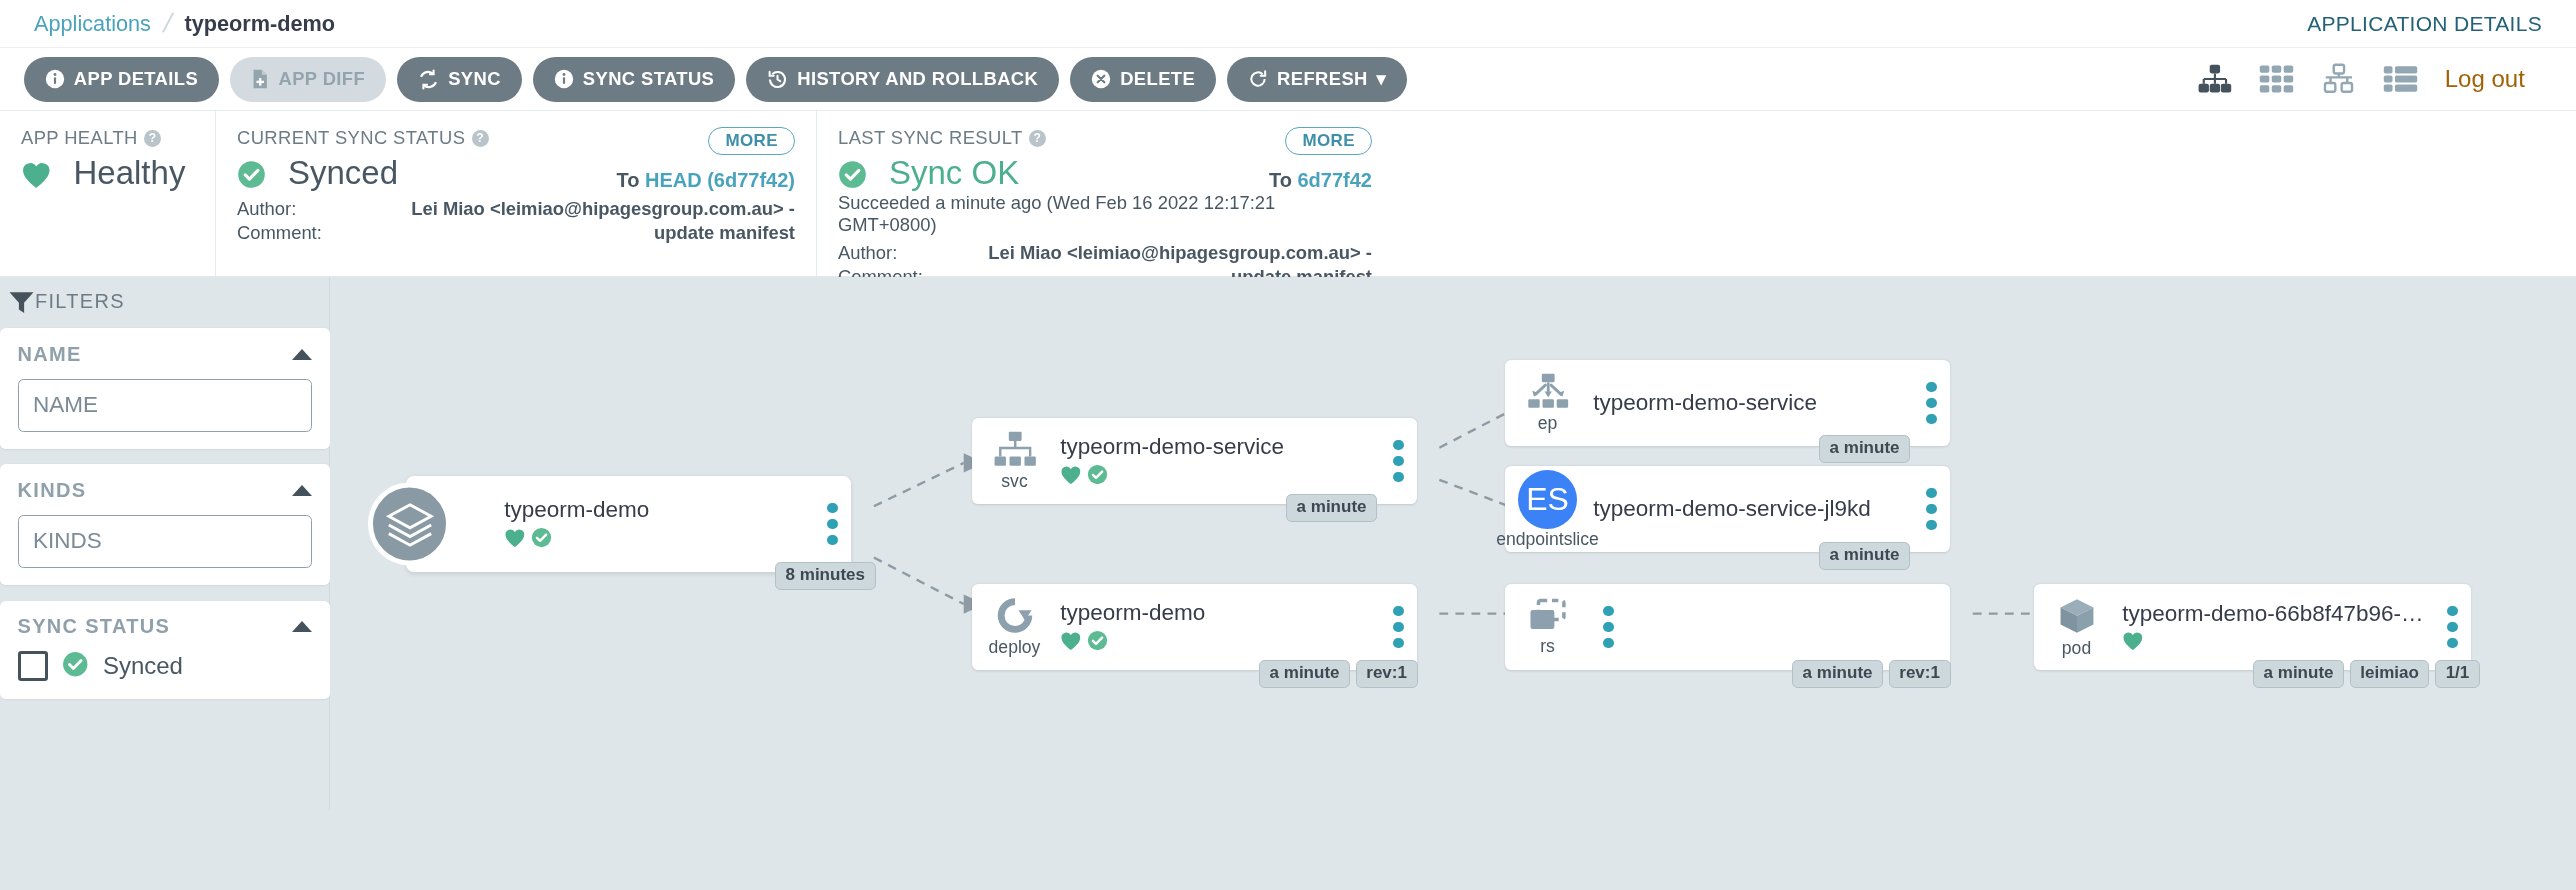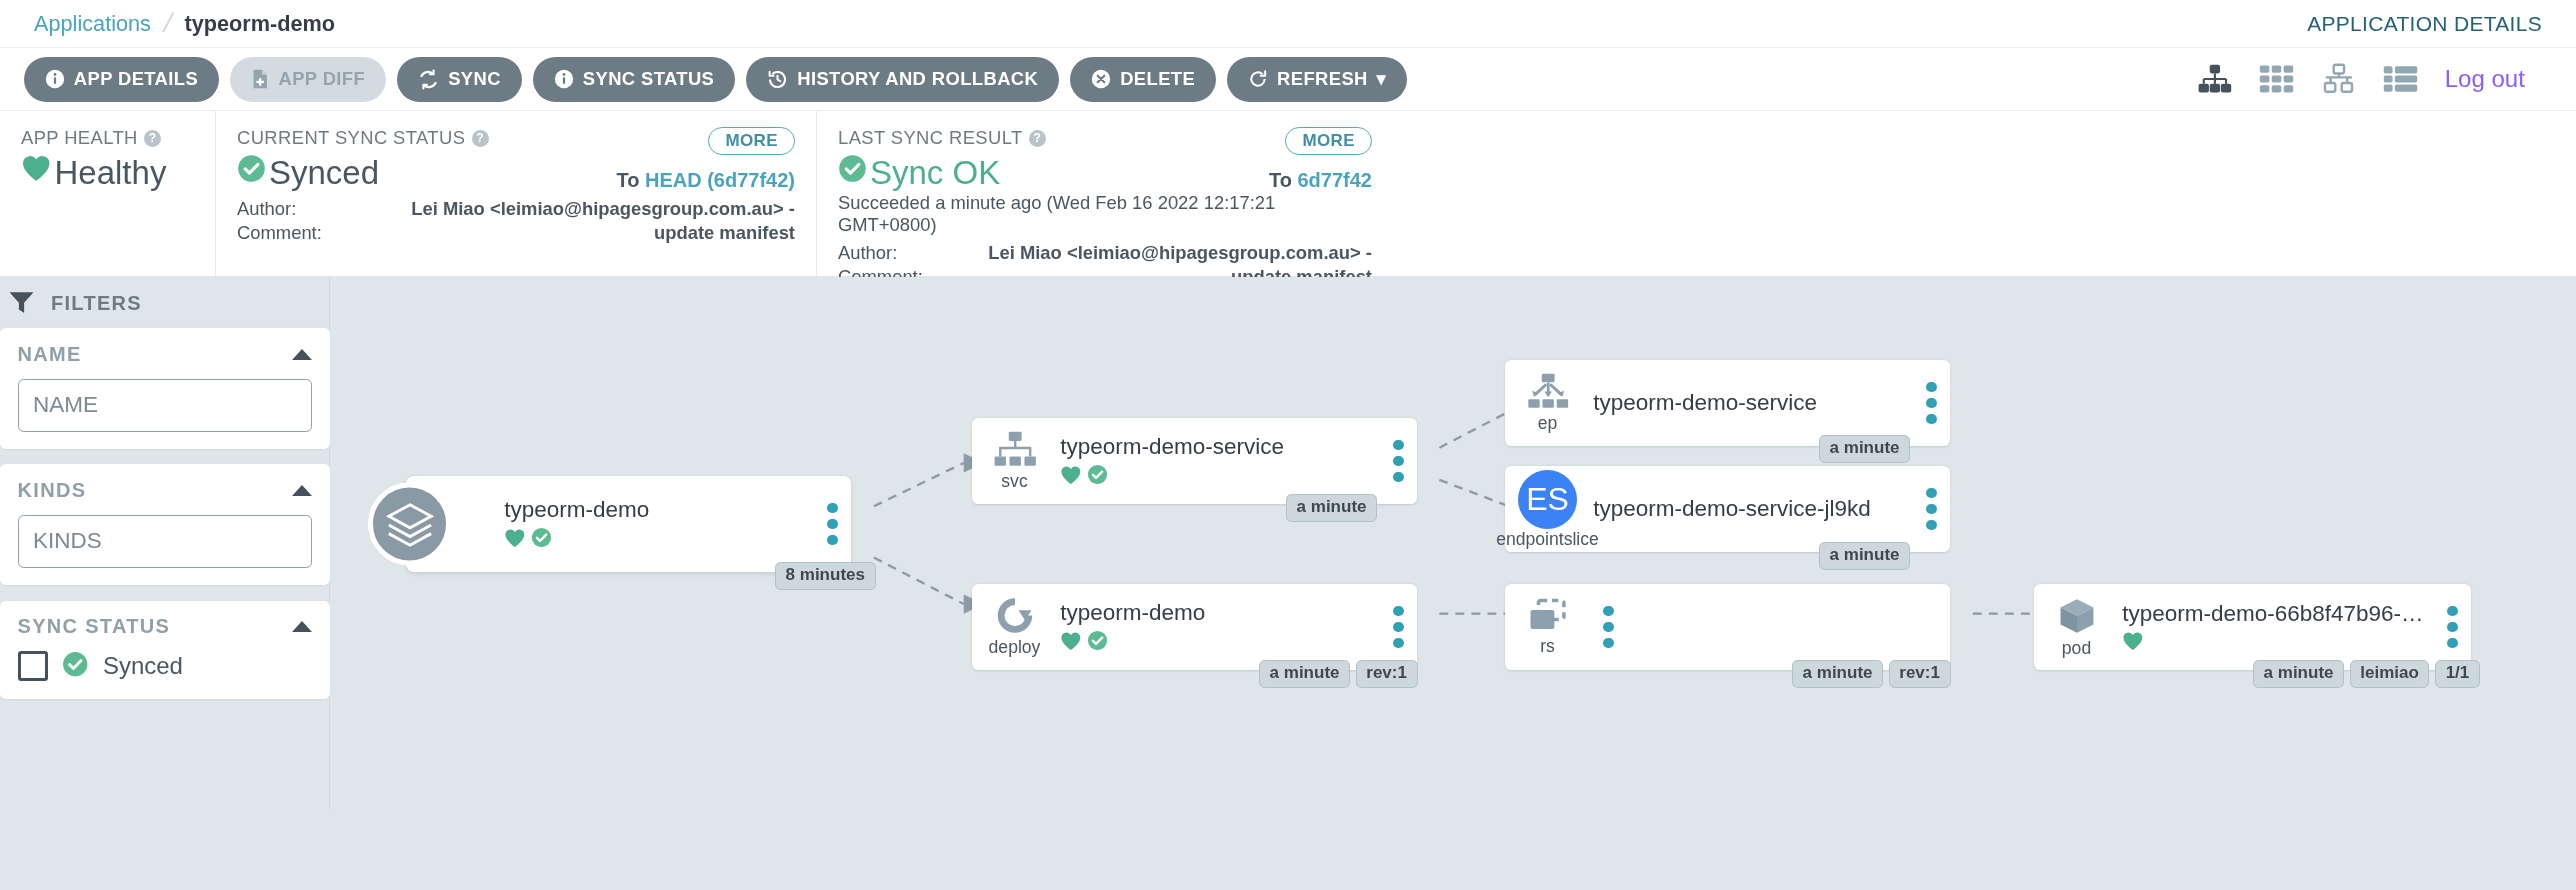--- a/index.html
+++ b/index.html
@@ -48,21 +48,21 @@
   .tbtn.disabled { background: #d3dbe0; color: #94a4ae; cursor: default; }
   .tbtn-ico { display: flex; align-items: center; }
   .tbtn-ico svg { display: block; }
 
   .view-icons {
     margin-left: auto; display: flex;
     align-items: center; gap: 27px; padding-right: 24px;
   }
   .vicon { cursor: pointer; display: flex; align-items: center; }
   .logout {
-    color: #8b5cf6; font-size: 24px;
+    color: #a16207; font-size: 24px;
     cursor: pointer; padding-right: 3.2px;
   }
 
   
   .statuspanel {
     height: 166px; background: #fff;
     display: flex;
     border-bottom: 0.8px solid #e1e7ea;
   }
   .spcol { padding: 16px 21px 0 21px; position: relative; }
@@ -75,21 +75,21 @@
     letter-spacing: 0.4px;
     display: flex; align-items: center; gap: 6.4px;
   }
   .qmark {
     width: 17px; height: 17px; border-radius: 50%;
     background: #b9c4ca; color: #fff;
     font-size: 12px; font-weight: bold;
     display: inline-flex; align-items: center; justify-content: center;
   }
   .sp-value {
-    display: flex; align-items: flex-start; gap: 3px;
+    display: flex; align-items: flex-end; gap: 22px;
     margin-top: 4.8px;
   }
   .sp-value-text { font-size: 33px; color: #495763; }
   .sp-value-text.green { color: #4caf8d; }
 
   .more-btn {
     position: absolute; top: 16px; right: 21px;
     border: 1.6px solid #5aa8c0; border-radius: 14.4px;
     color: #3f8fa8; font-size: 17px; font-weight: bold;
     padding: 3.2px 16px; cursor: pointer; letter-spacing: 0.4px;
@@ -113,23 +113,22 @@
   
   .bodyarea { display: flex; height: 533px; }
 
   
   .sidebar {
     width: 330px; background: #dfe6e9;
     padding: 0 0 0 0; position: relative;
     border-right: 0.8px solid #d2dade;
   }
   .filters-head {
-    display: flex; align-items: center; gap: 16px;
+    display: flex; 
     padding: 13px 0 11.2px 8px;
-    font-weight: bold;
   }
   .filters-title {
     font-size: 20px; color: #6d7b85;
     letter-spacing: 1.3px;
   }
   .fcard {
     background: #fff; border-radius: 5.6px;
     margin: 0 0 15.2px 0; padding: 14.4px 17.6px 17.6px 17.6px;
     width: 330px;
     box-shadow: 0 0.8px 1.6px rgba(0,0,0,0.06);

